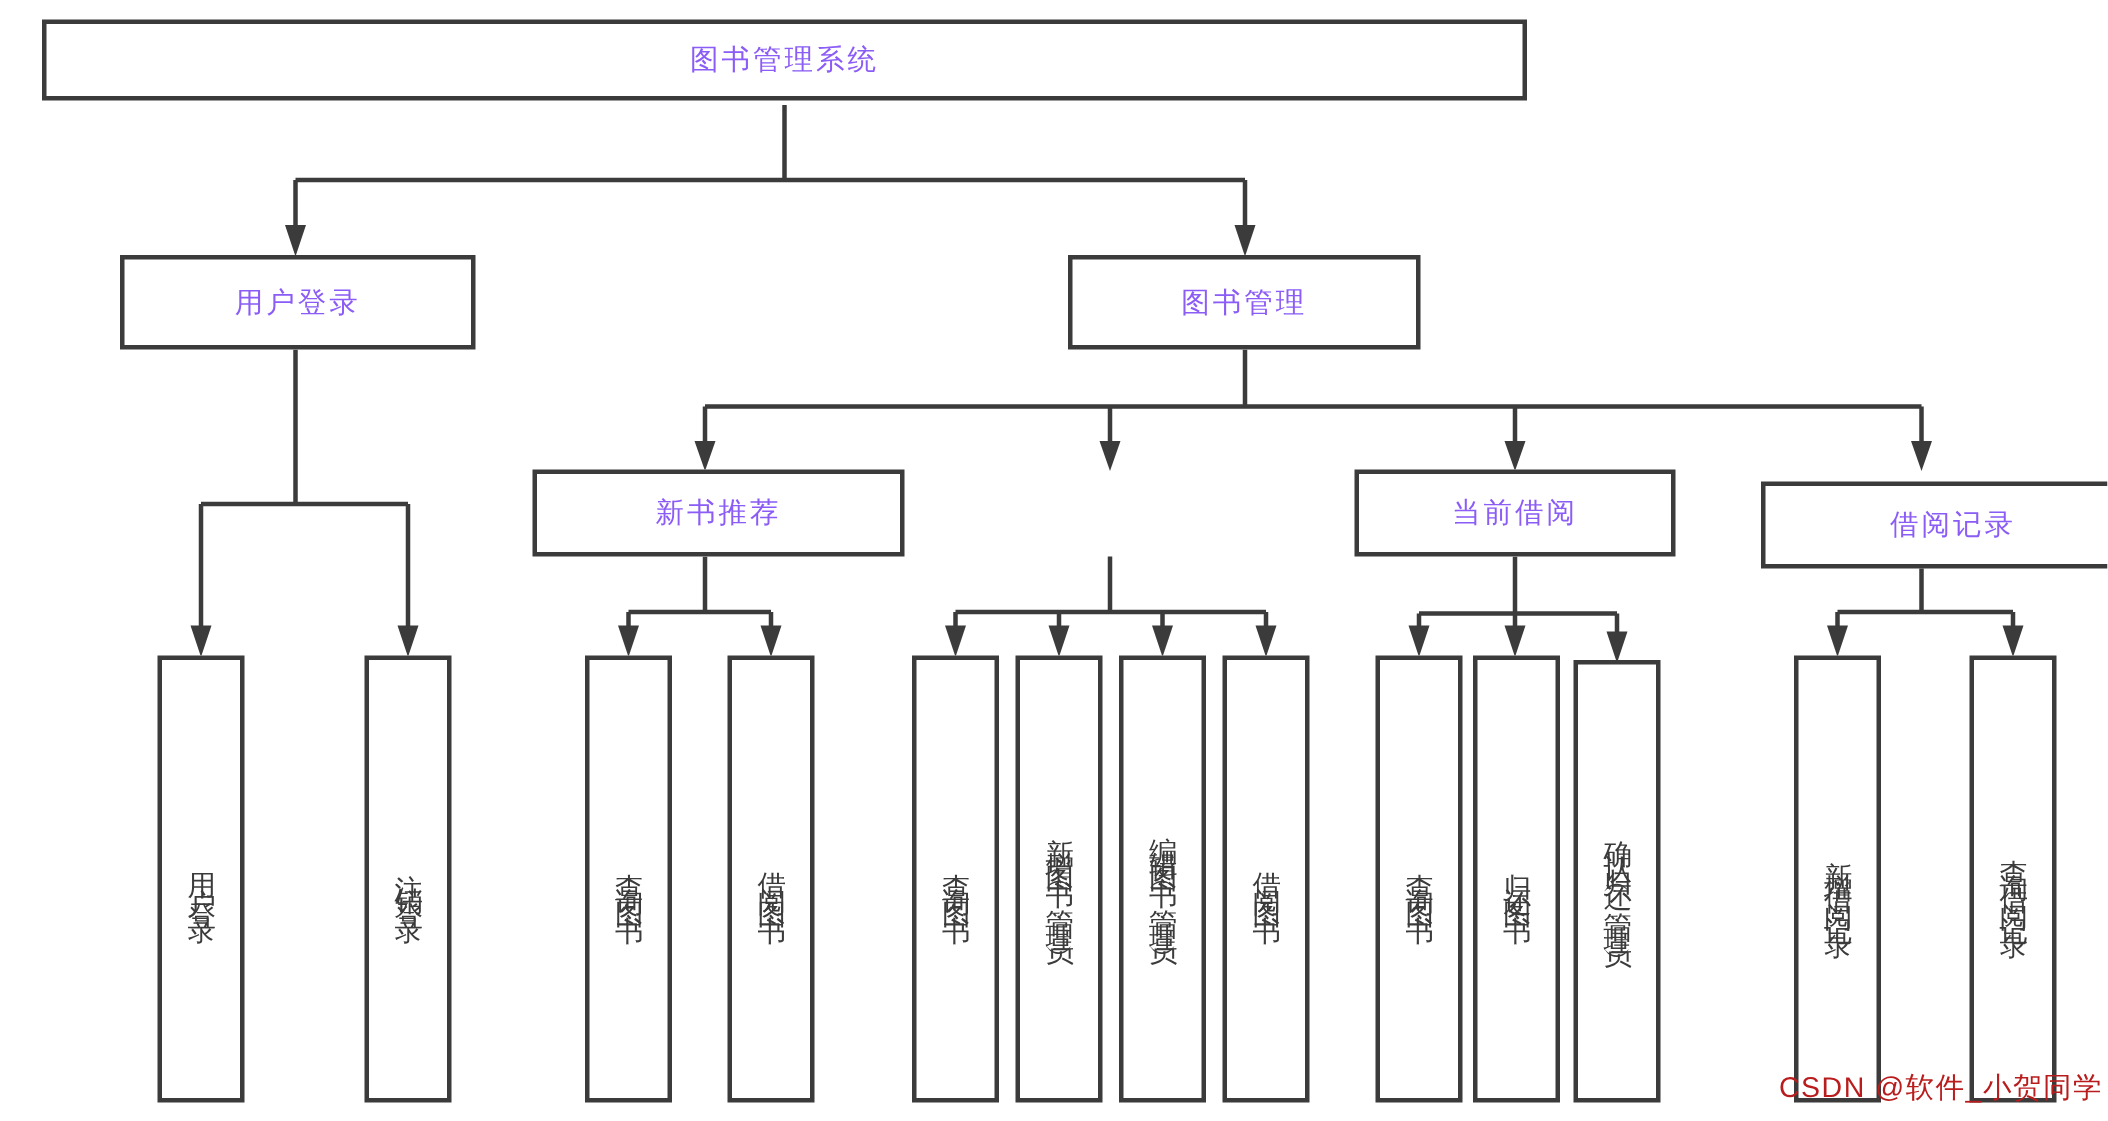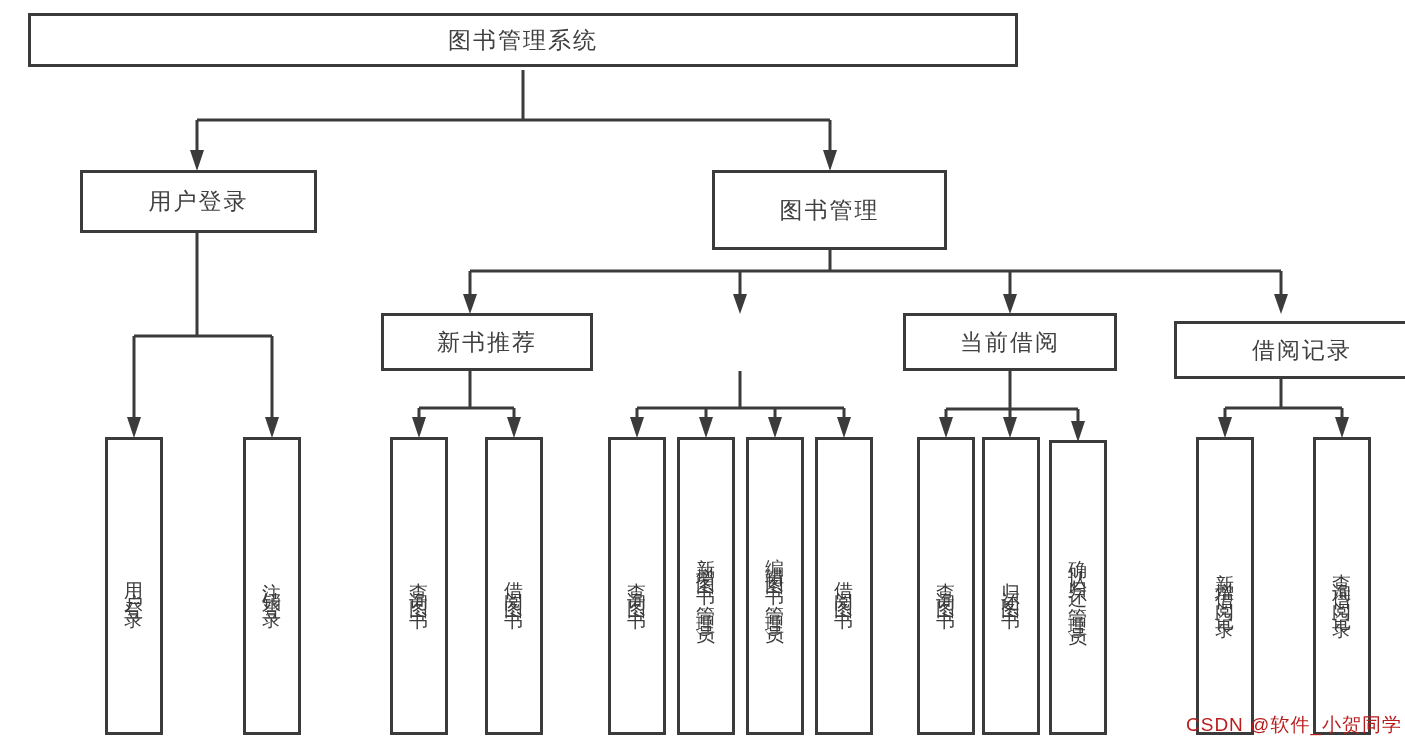--- a/index.html
+++ b/index.html
@@ -26,23 +26,23 @@
     position: absolute;
     box-sizing: border-box;
     background: #ffffff;
     border: 3px solid #3b3b3b;
     display: flex;
     align-items: center;
     justify-content: center;
     z-index: 1;
   }
   .node .hlabel {
-    font-size: 23px;
+    font-size: 19px;
     letter-spacing: 2px;
-    color: #404040;
+    color: #8b5cf6;
     white-space: nowrap;
   }
   .node.vbox .vlabel {
     writing-mode: vertical-rl;
     text-orientation: mixed;
     font-size: 19px;
     letter-spacing: 0.5em;
     line-height: 1;
     color: #3b3b3b;
   }
@@ -112,25 +112,25 @@
     </g>
   </svg>
 
   <div class="node" style="left:28px; top:13px; width:990px; height:54px;">
     <span class="hlabel">图书管理系统</span>
   </div>
 
   <div class="node" style="left:80px; top:170px; width:237px; height:63px;">
     <span class="hlabel">用户登录</span>
   </div>
-  <div class="node" style="left:712px; top:170px; width:235px; height:80px;">
+  <div class="node" style="left:712px; top:170px; width:235px; height:63px;">
     <span class="hlabel">图书管理</span>
   </div>
 
-  <div class="node" style="left:381px; top:313px; width:212px; height:58px;">
+  <div class="node" style="left:355px; top:313px; width:248px; height:58px;">
     <span class="hlabel">新书推荐</span>
   </div>
   <div class="node" style="left:903px; top:313px; width:214px; height:58px;">
     <span class="hlabel">当前借阅</span>
   </div>
   <div class="node" style="left:1174px; top:321px; width:256px; height:58px;">
     <span class="hlabel">借阅记录</span>
   </div>
 
   <div class="node vbox" style="left:105px; top:437px; width:58px; height:298px;">

